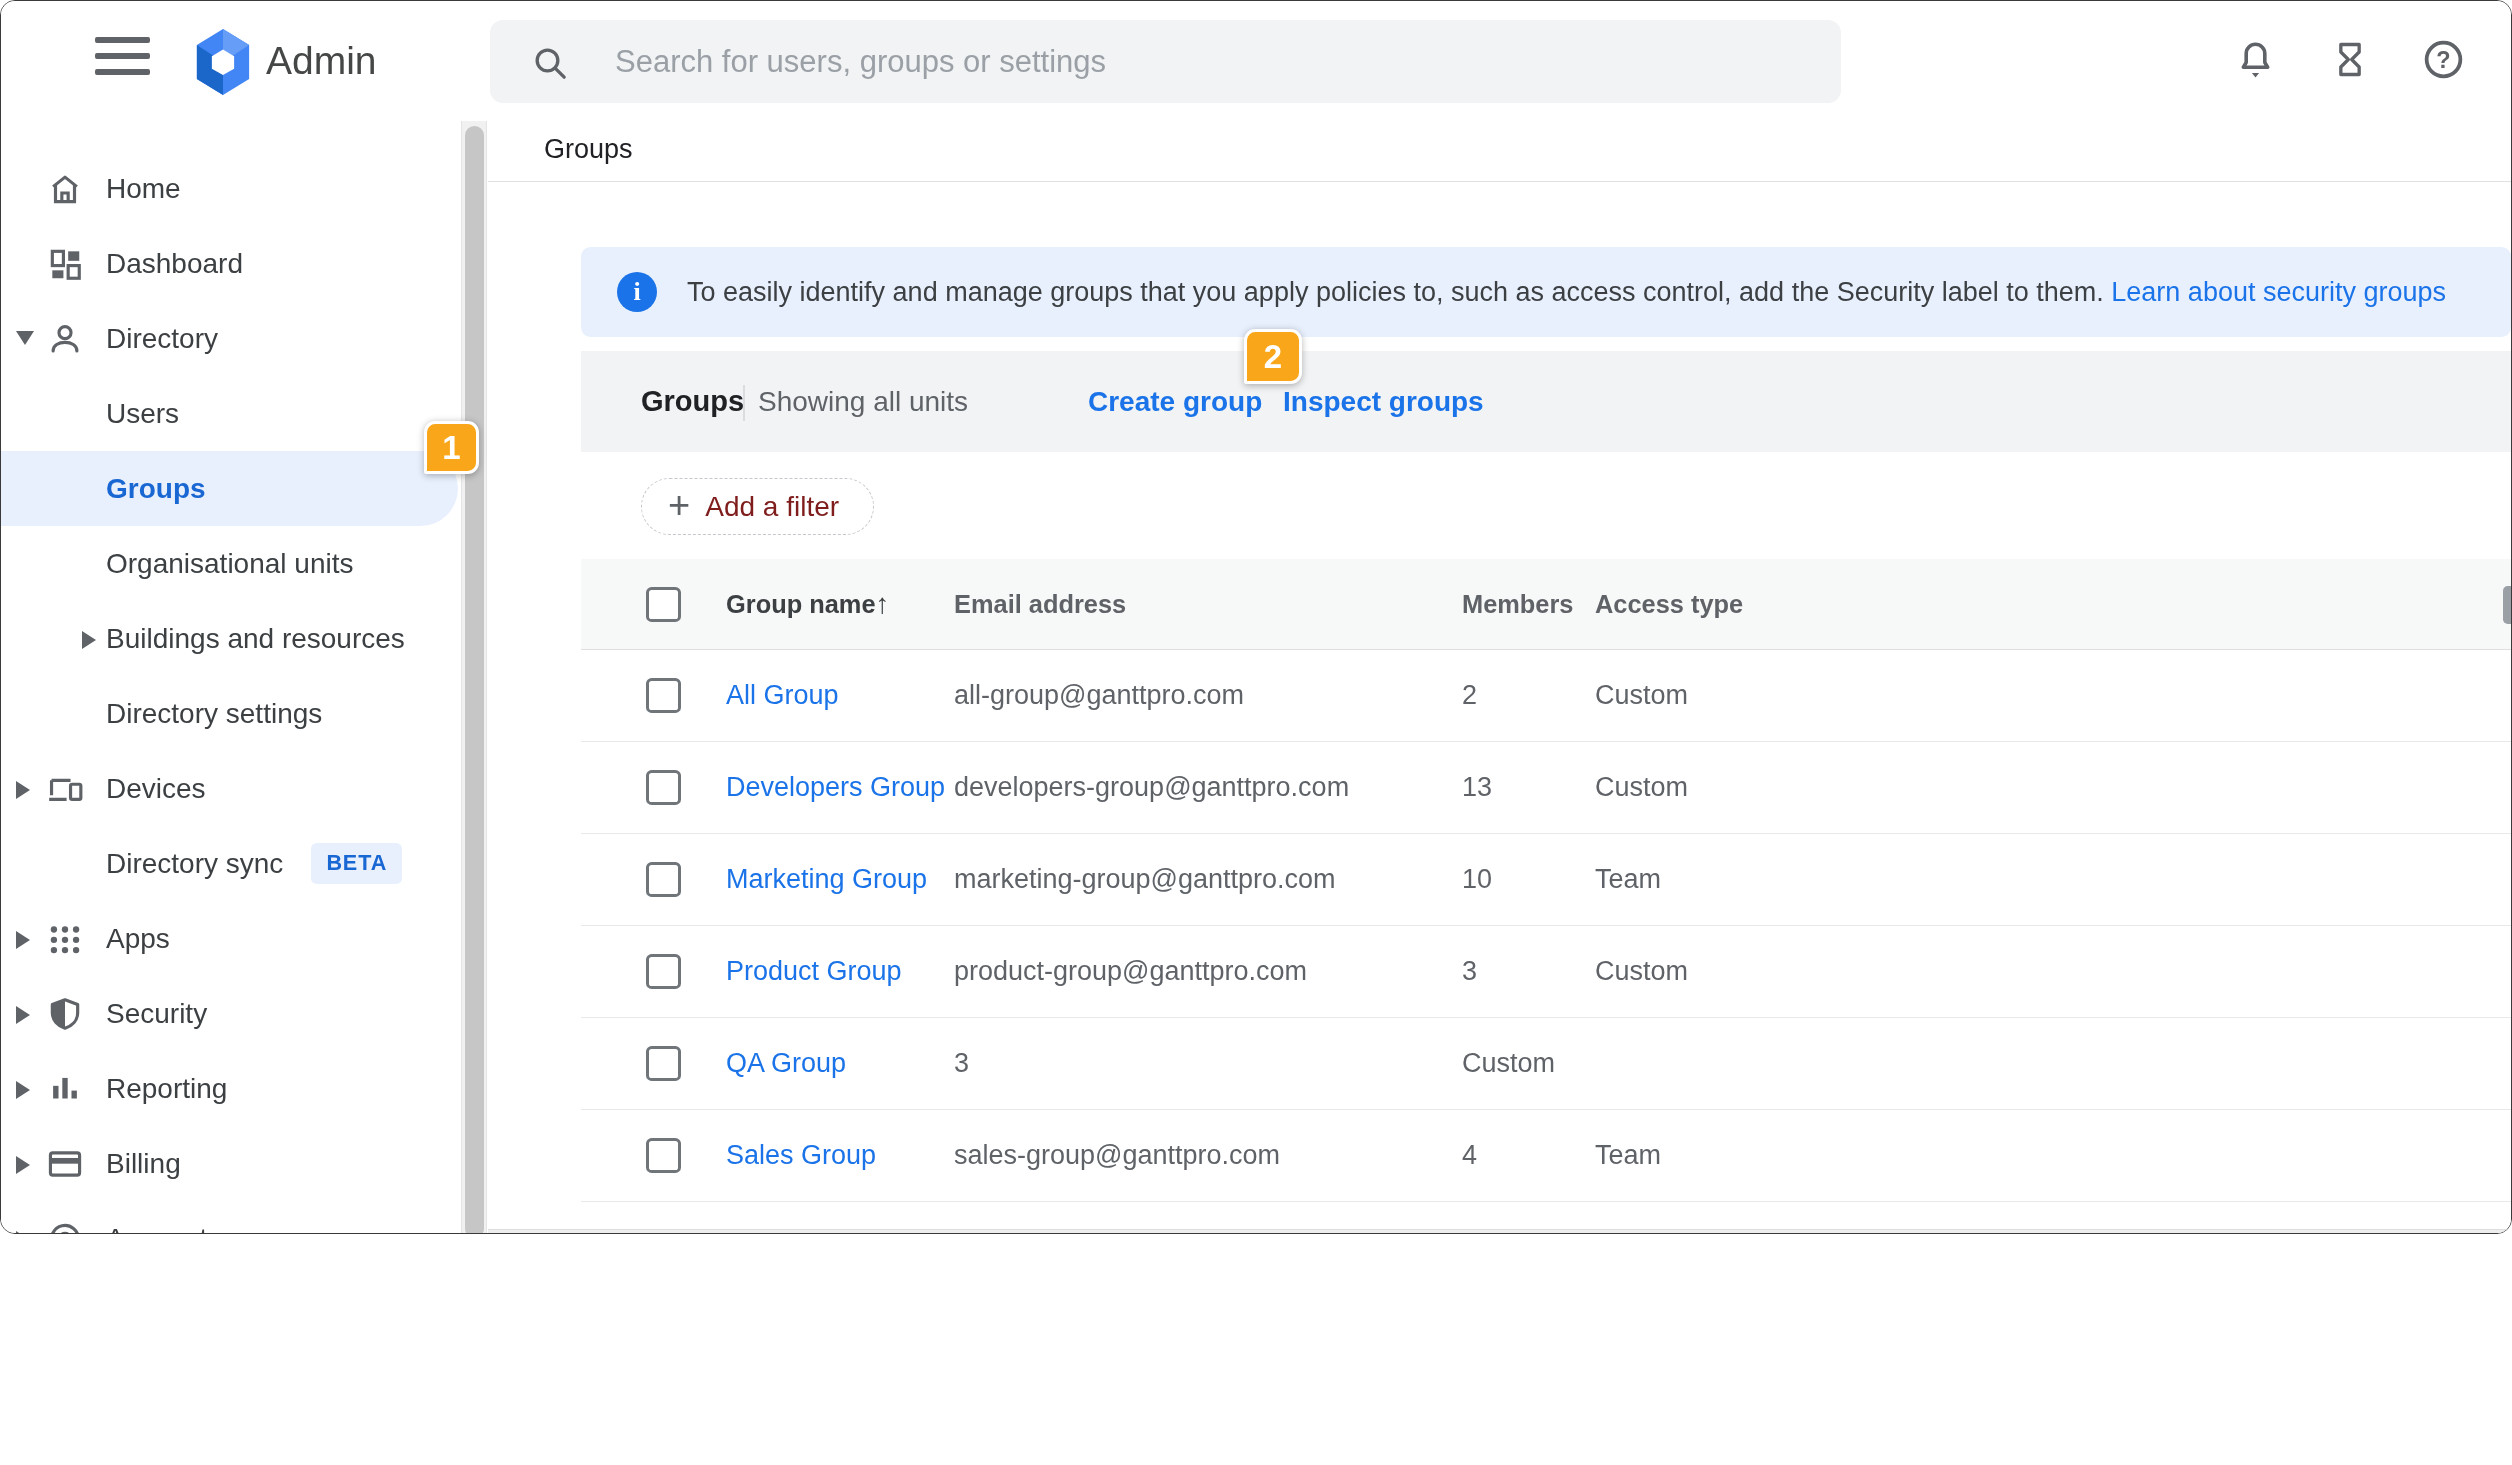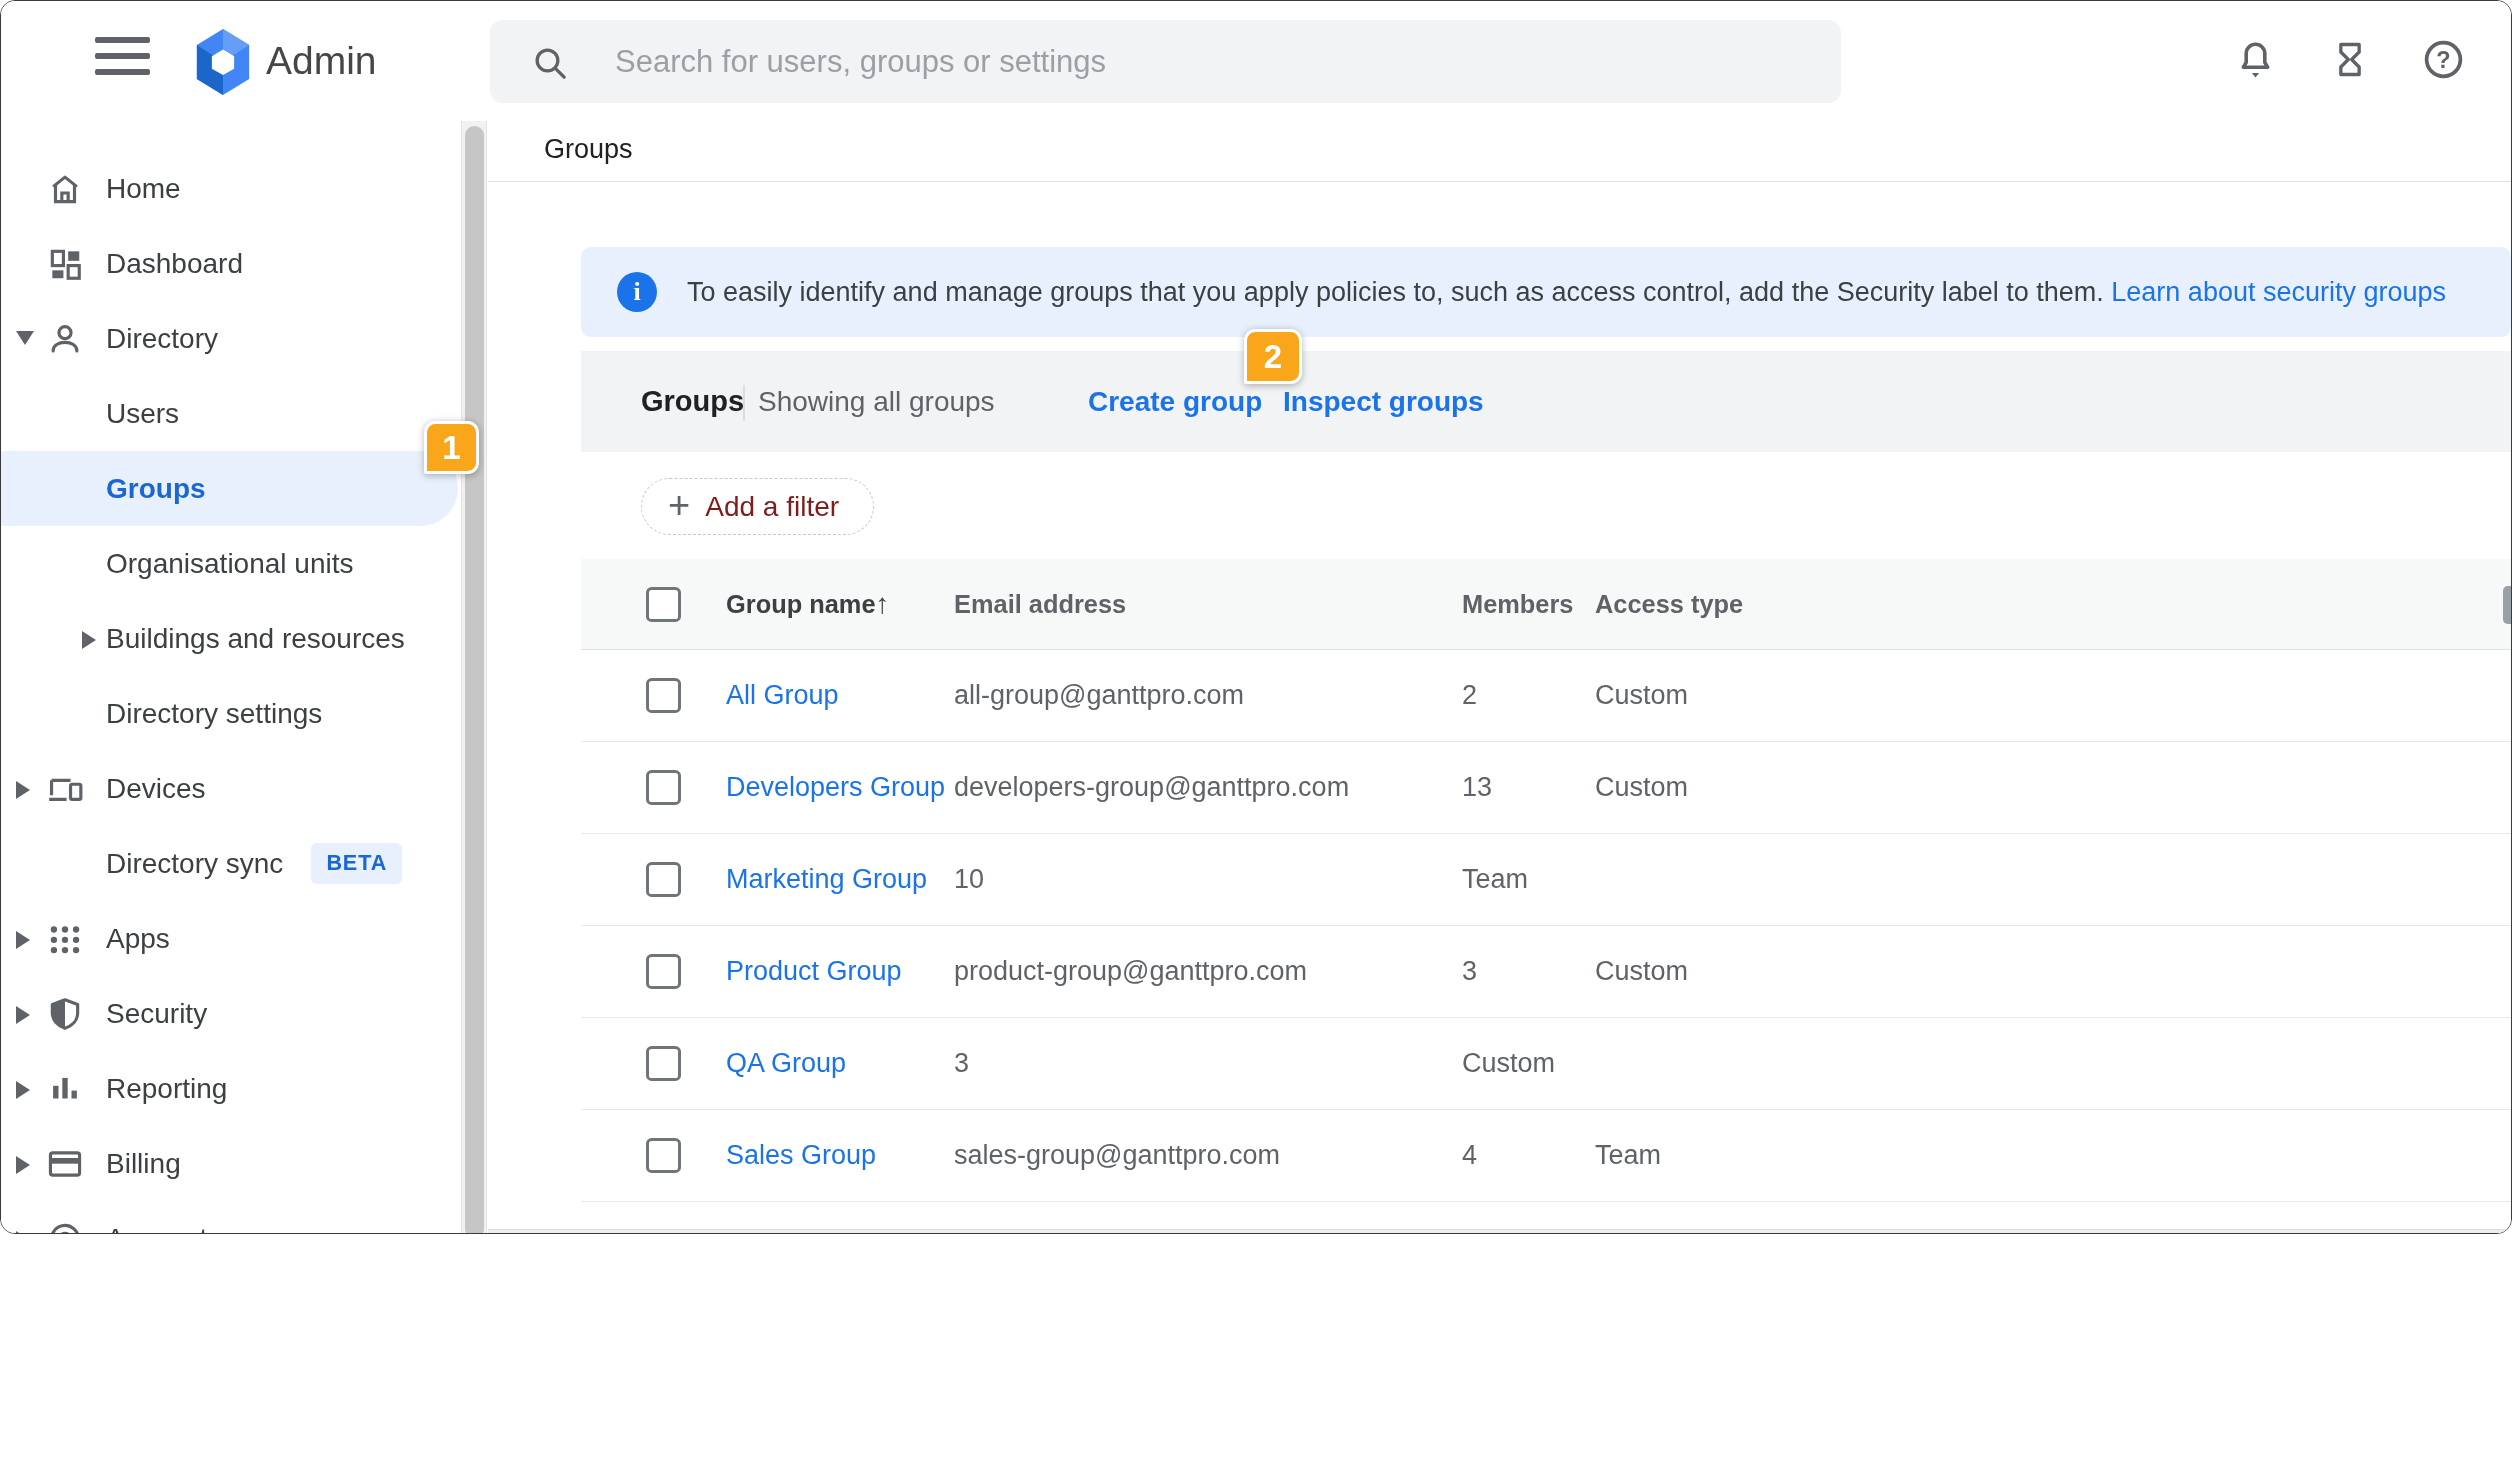--- a/index.html
+++ b/index.html
@@ -333,21 +333,21 @@
     </div>
 
     <div class="banner">
       <span class="info-badge">i</span>
       <span class="banner-text"><span>To easily identify and manage groups that you apply policies to, such as access control, add the Security label to them. </span><a class="banner-link">Learn about security groups</a></span>
     </div>
 
     <div class="panel-header">
       <span class="panel-title">Groups</span>
       <span class="panel-sep"></span>
-      <span class="panel-subtitle">Showing all groups</span>
+      <span class="panel-subtitle">Showing all units</span>
       <a class="panel-link link-create">Create group</a>
       <a class="panel-link link-inspect">Inspect groups</a>
     </div>
 
     <div class="filter-row">
       <div class="filter-pill">
         <span class="filter-plus">+</span>
         <span class="filter-label">Add a filter</span>
       </div>
     </div>
@@ -374,20 +374,21 @@
       <div class="grid trow">
         <span class="cbx"></span>
         <a class="cell-name">Developers Group</a>
         <span class="cell">developers-group@ganttpro.com</span>
         <span class="cell">13</span>
         <span class="cell">Custom</span>
       </div>
       <div class="grid trow">
         <span class="cbx"></span>
         <a class="cell-name">Marketing Group</a>
+        <span class="cell">marketing-group@ganttpro.com</span>
         <span class="cell">10</span>
         <span class="cell">Team</span>
       </div>
       <div class="grid trow">
         <span class="cbx"></span>
         <a class="cell-name">Product Group</a>
         <span class="cell">product-group@ganttpro.com</span>
         <span class="cell">3</span>
         <span class="cell">Custom</span>
       </div>

